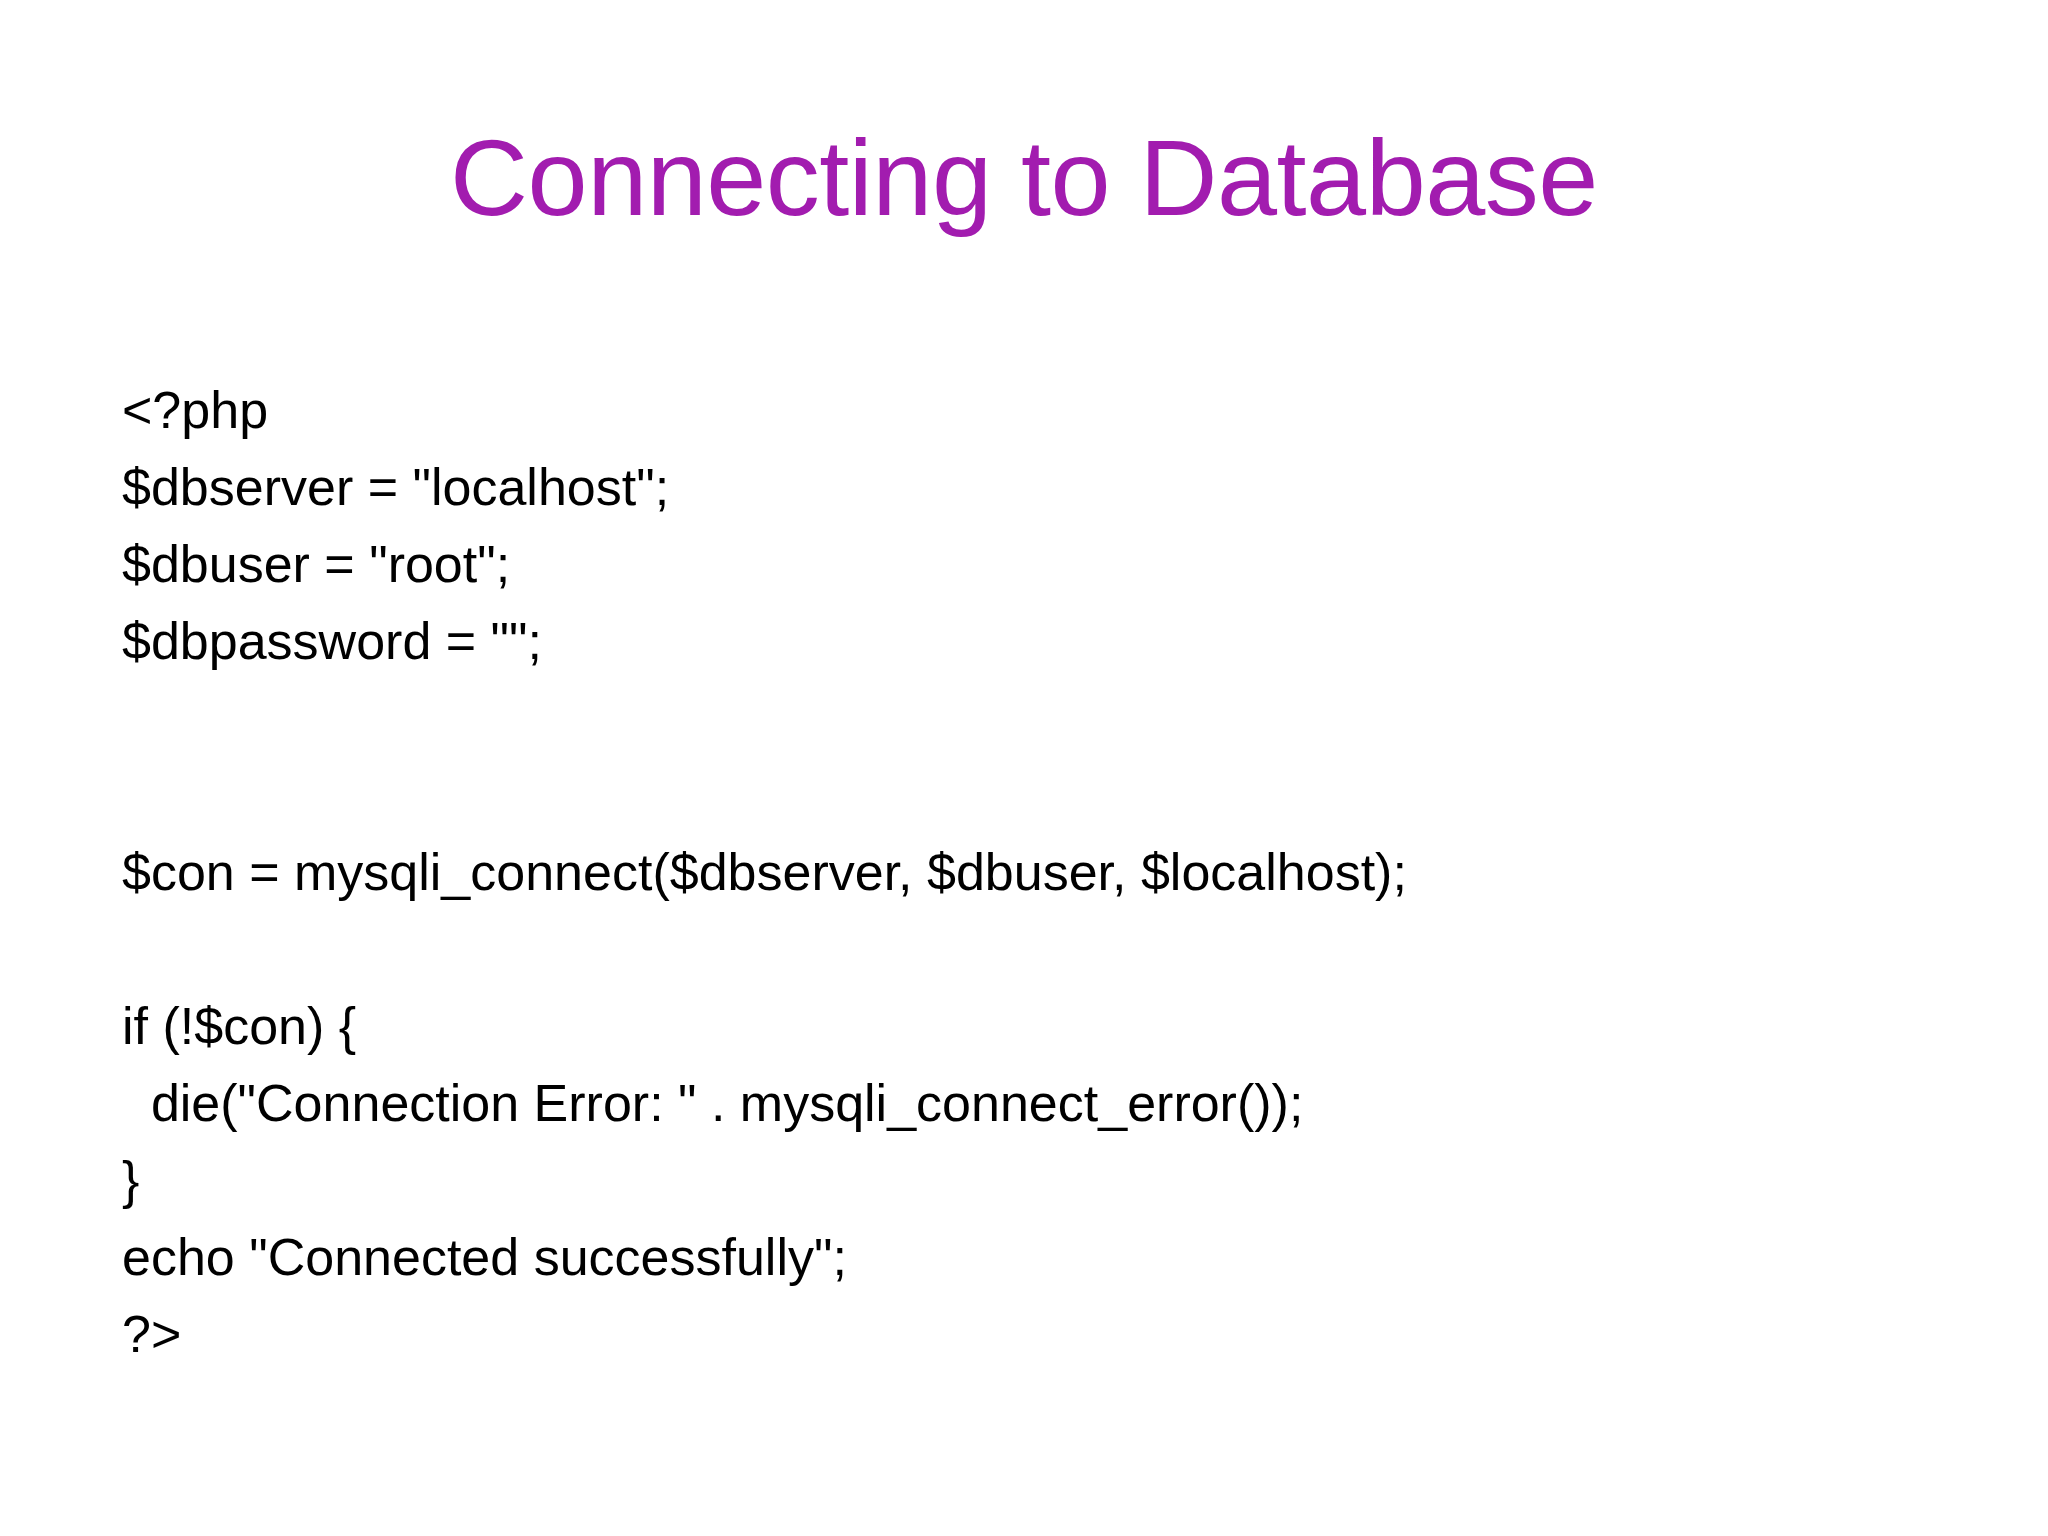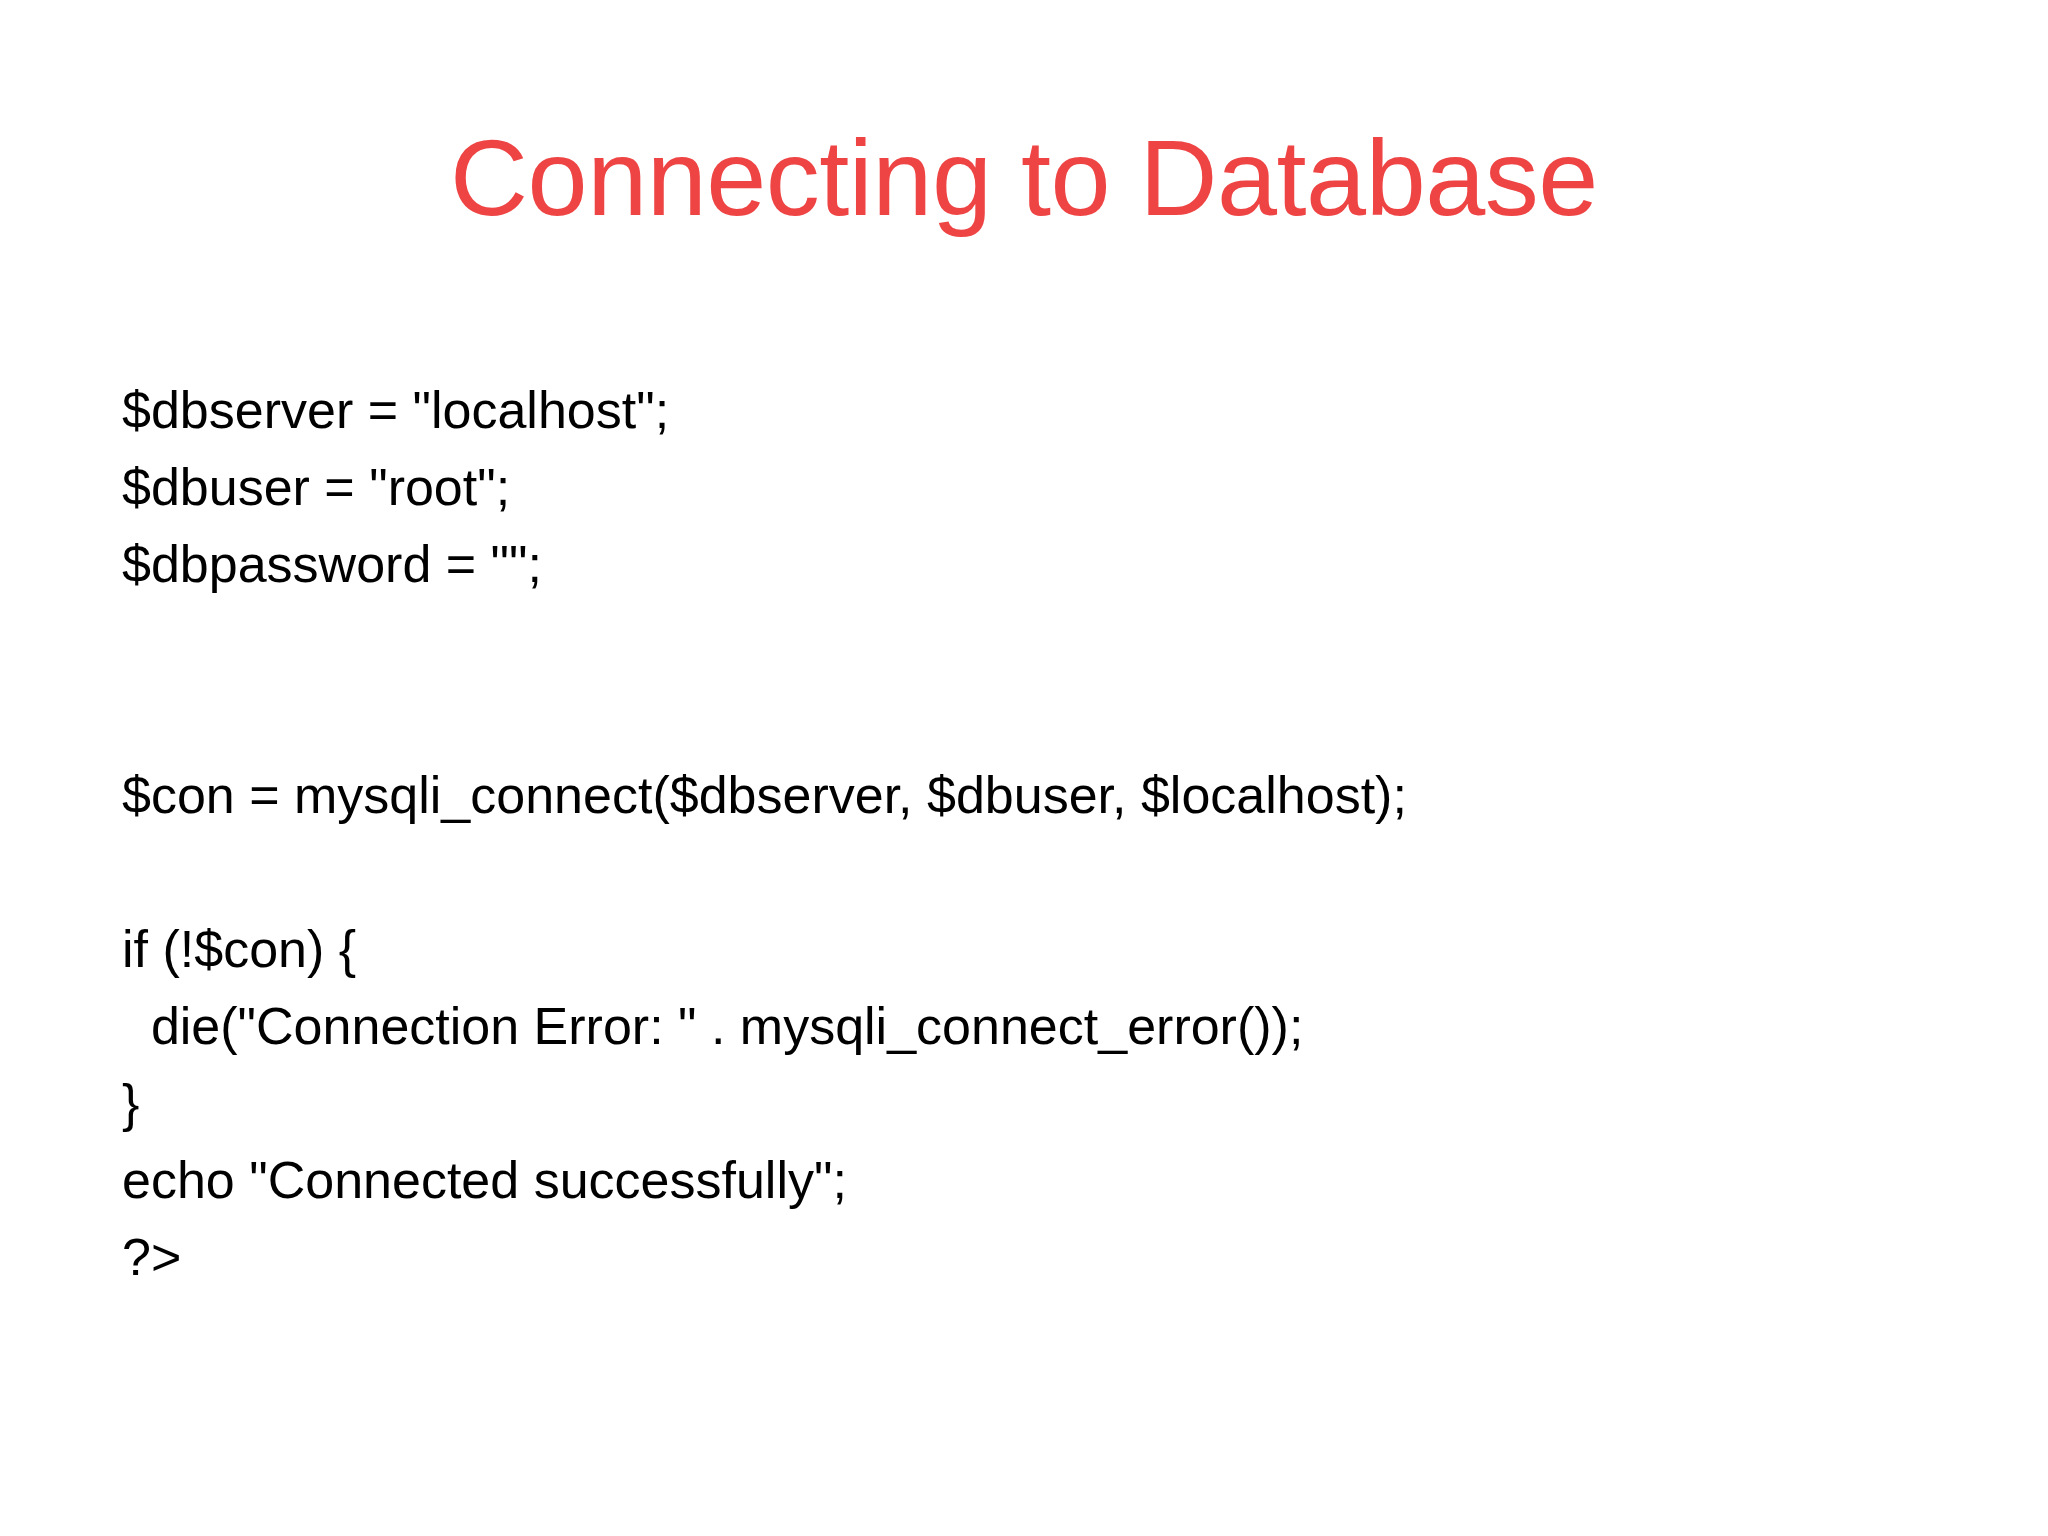--- a/index.html
+++ b/index.html
@@ -24,21 +24,21 @@
   .slide-title {
     position: absolute;
     left: 0;
     right: 0;
     top: 118px;
     text-align: center;
     font-family: "Liberation Sans", sans-serif;
     font-size: 108px;
     font-weight: 400;
     line-height: 1.12;
-    color: #ef4444;
+    color: #a21caf;
     letter-spacing: -0.5px;
     white-space: nowrap;
   }
 
   .code-body {
     position: absolute;
     left: 122px;
     top: 372px;
     width: 1820px;
     font-family: "Liberation Sans", sans-serif;
@@ -58,20 +58,21 @@
   }
 </style>
 </head>
 <body>
 
 <div class="slide">
 
   <div class="slide-title">Connecting to Database</div>
 
   <div class="code-body">
+    <div class="code-line">&lt;?php</div>
     <div class="code-line">$dbserver = "localhost";</div>
     <div class="code-line">$dbuser = "root";</div>
     <div class="code-line">$dbpassword = "";</div>
     <div class="code-line blank"></div>
     <div class="code-line blank"></div>
     <div class="code-line">$con = mysqli_connect($dbserver, $dbuser, $localhost);</div>
     <div class="code-line blank"></div>
     <div class="code-line">if (!$con) {</div>
     <div class="code-line">  die("Connection Error: " . mysqli_connect_error());</div>
     <div class="code-line">}</div>

